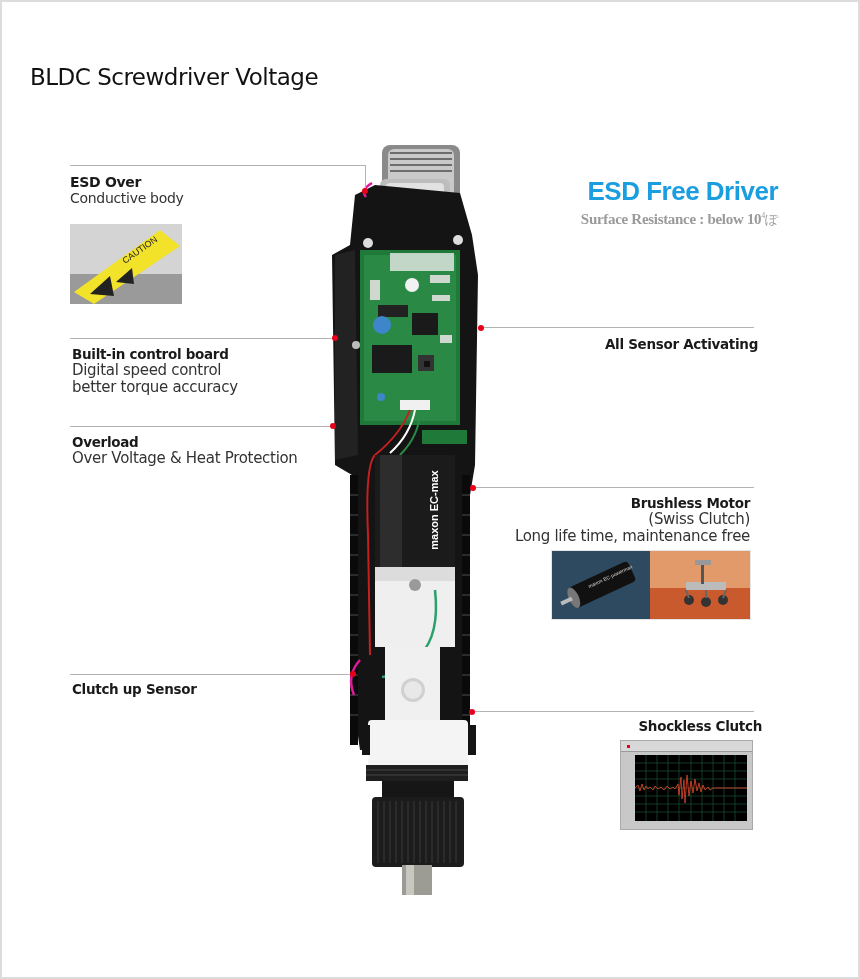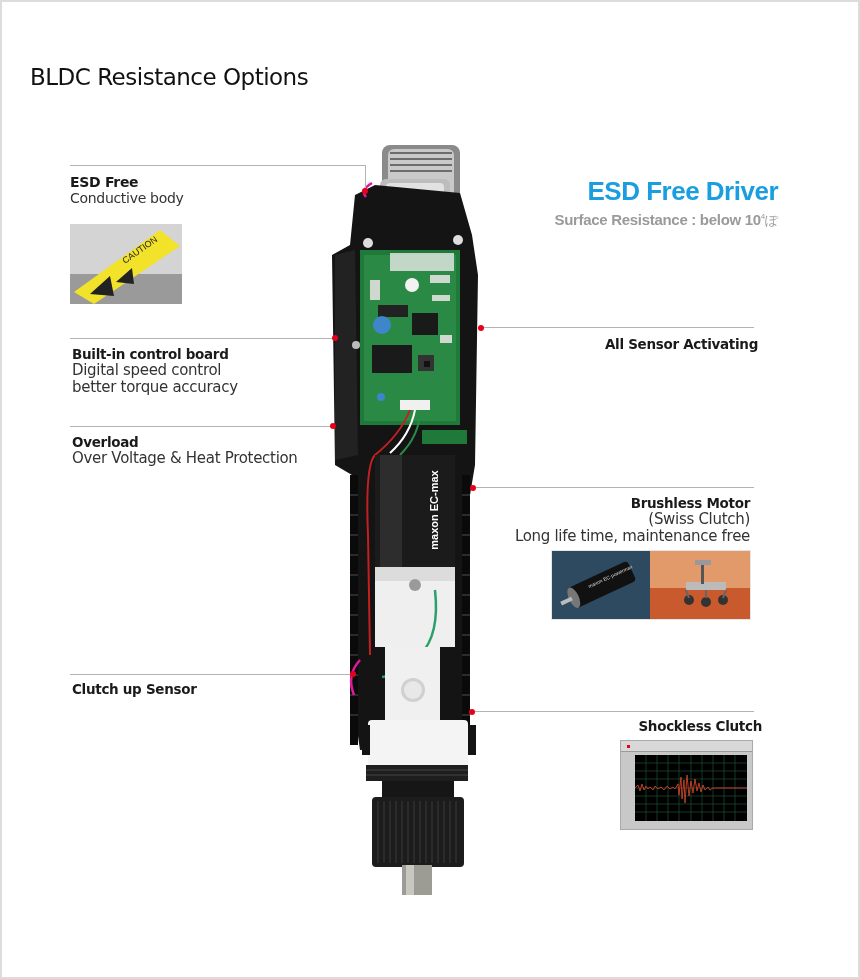--- a/index.html
+++ b/index.html
@@ -7,34 +7,34 @@
   .frame { position:absolute; left:0; top:0; width:856px; height:975px; border:2px solid #dcdcdc; border-right-width:2px; box-sizing:content-box; }
   .title { position:absolute; left:30px; top:64px; font-size:23px; color:#111; letter-spacing:-0.5px; font-family:"DejaVu Sans", sans-serif; font-weight:normal; }
   .line { position:absolute; height:1px; background:#b3b3b3; }
   .vline { position:absolute; width:1px; background:#b3b3b3; }
   .dot { position:absolute; width:6px; height:6px; border-radius:50%; background:#e8001a; }
   .lbl { position:absolute; color:#222; font-family:"DejaVu Sans", sans-serif; }
   .lbl .h { font-weight:bold; font-size:13.5px; letter-spacing:-0.3px; color:#1a1a1a; }
   .lbl .s { font-size:15px; color:#333; letter-spacing:-0.3px; line-height:17px; }
   .right { text-align:right; }
   .esd-title { position:absolute; right:82px; top:176px; font-size:26px; font-weight:bold; color:#1a9ee0; letter-spacing:-0.5px; font-family:"Liberation Sans", sans-serif; }
-  .esd-sub { position:absolute; right:82px; top:211px; font-size:15px; font-weight:bold; color:#9a9a9a; letter-spacing:-0.3px; font-family:Liberation Sans, sans-serif;margin-left:46px; }
+  .esd-sub { position:absolute; right:82px; top:211px; font-size:15px; font-weight:bold; color:#9a9a9a; letter-spacing:-0.3px; font-family:Liberation Serif, serif;margin-left:46px; }
   .esd-sub sup { font-size:8px; font-weight:normal; }
   .esd-sub .unit { font-weight:normal; font-size:13px; }
   .photo { position:absolute; overflow:hidden; }
   .chart-box { position:absolute; left:620px; top:740px; width:131px; height:88px; background:#c8c8c8; border:1px solid #aaa; }
   .chart-box .toolbar { position:absolute; left:0; top:0; width:100%; height:10px; background:#d8d8d8; border-bottom:1px solid #999; }
   .chart-box .plot { position:absolute; left:14px; top:14px; width:112px; height:66px; background:#000; }
 </style>
 </head>
 <body>
 
 <div class="frame"></div>
 
-<div class="title">BLDC Resistance Options</div>
+<div class="title">BLDC Screwdriver Voltage</div>
 
 <svg style="position:absolute;left:320px;top:135px;" width="180" height="770" viewBox="0 0 180 770">
 
   <g>
     <rect x="62" y="10" width="78" height="60" rx="8" fill="#8a8a8a"></rect>
     <rect x="68" y="14" width="66" height="50" rx="6" fill="#c9c9c9"></rect>
     <g stroke="#6d6d6d" stroke-width="2">
       <line x1="70" y1="18" x2="132" y2="18"></line>
         <line x1="70" y1="24" x2="132" y2="24"></line>
       <line x1="70" y1="30" x2="132" y2="30"></line>
@@ -154,21 +154,21 @@
   <rect x="86" y="730" width="8" height="30" fill="#c8c8c0"></rect>
 
   <path d="M46 62 Q40 55 52 48" stroke="#e0189a" stroke-width="2.5" fill="none"></path>
   <path d="M40 525 Q26 540 34 560" stroke="#e0189a" stroke-width="2.5" fill="none"></path>
 </svg>
 
 <div class="line" style="left:70px; top:165px; width:295px;"></div>
 <div class="vline" style="left:365px; top:165px; height:25px;"></div>
 <div class="dot" style="left:362px; top:188px;"></div>
 <div class="lbl" style="left:70px; top:174px;">
-  <div class="h" style="font-size:14px;">ESD Free</div>
+  <div class="h" style="font-size:14px;">ESD Over</div>
   <div class="s" style="font-size:14px; margin-top:0;">Conductive body</div>
 </div>
 <svg class="photo" style="left:70px; top:224px;" width="112" height="80" viewBox="0 0 112 80">
   <rect width="112" height="80" fill="#d4d4d4"></rect>
   <rect x="0" y="50" width="112" height="30" fill="#9a9a9a"></rect>
   <polygon points="4,68 90,6 110,22 24,80" fill="#f2e22a"></polygon>
   <polygon points="20,70 40,52 44,72" fill="#222"></polygon>
   <polygon points="46,58 62,44 64,60" fill="#222"></polygon>
   <text x="55" y="40" transform="rotate(-35 55 40)" font-family="Liberation Sans, sans-serif" font-size="9" fill="#222">CAUTION</text>
 </svg>

